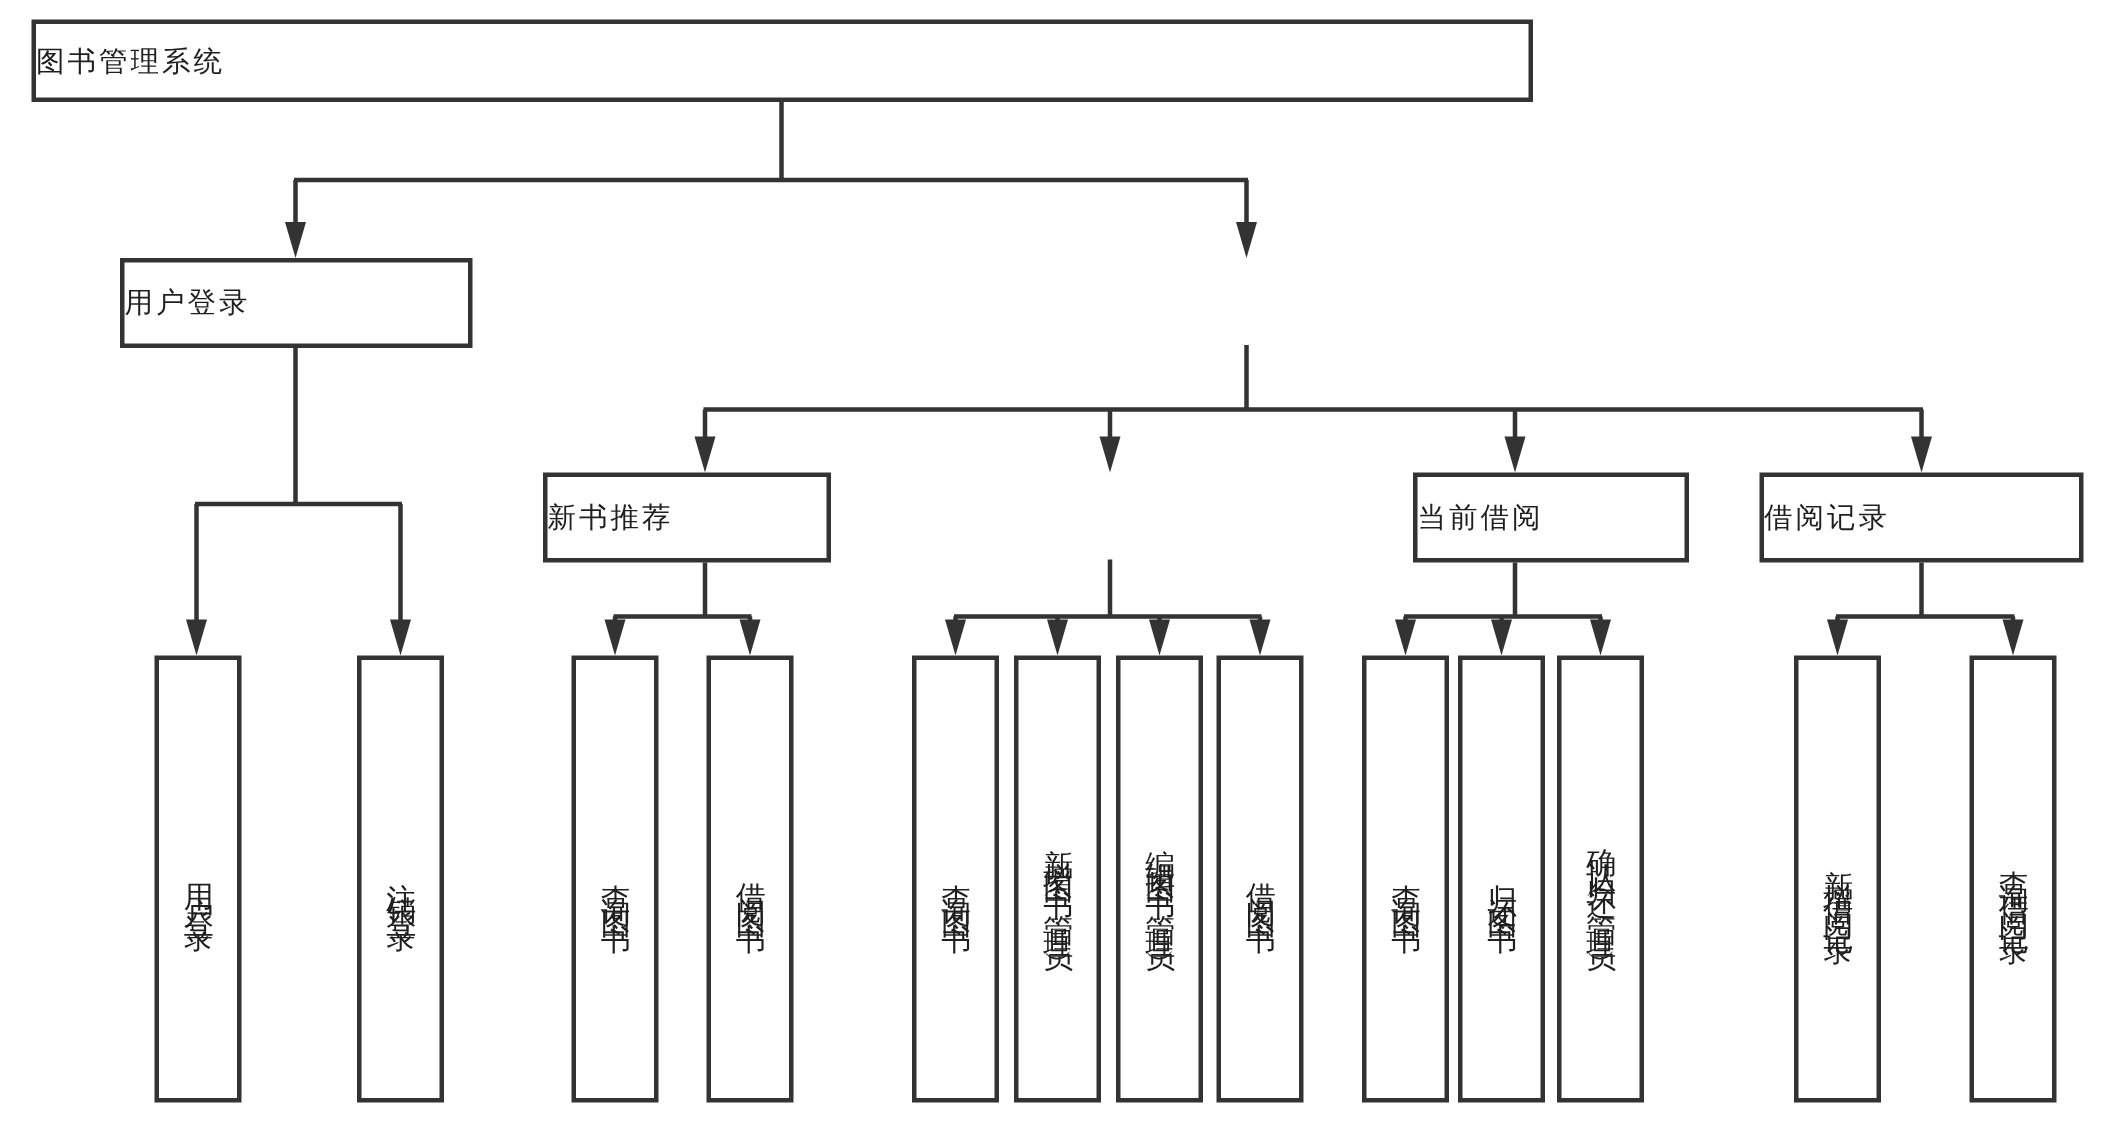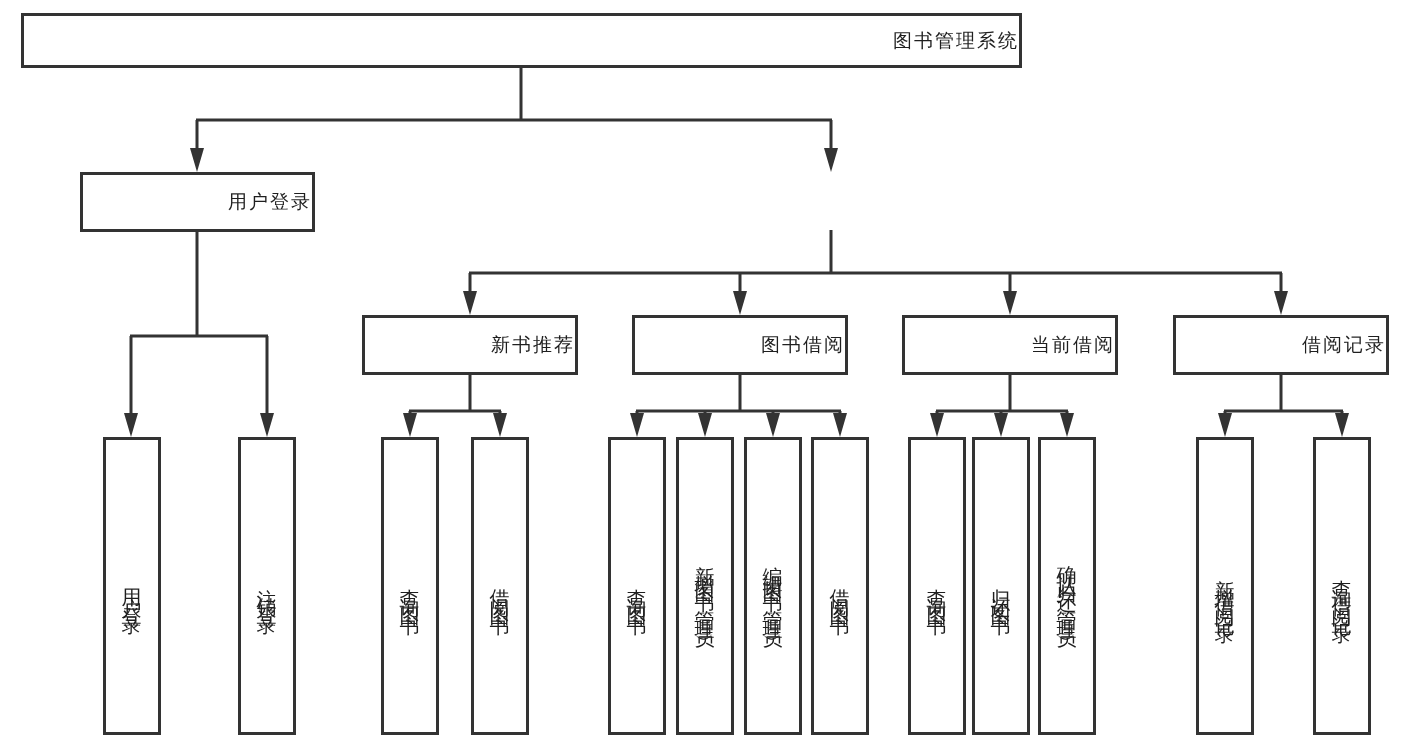--- a/index.html
+++ b/index.html
@@ -17,21 +17,21 @@
     width: 1405px; height: 747px;
     pointer-events: none;
   }
   .hbox {
     position: absolute;
     box-sizing: border-box;
     border: 3px solid #333333;
     background: #ffffff;
     display: flex;
     align-items: center;
-    justify-content: flex-end;
+    justify-content: flex-start;
     color: #1f1f1f;
     font-size: 19px;
     letter-spacing: 2px;
     white-space: nowrap;
   }
   .vbox {
     position: absolute;
     box-sizing: border-box;
     border: 3px solid #333333;
     background: #ffffff;
@@ -49,23 +49,23 @@
     letter-spacing: 9px;
     margin-bottom: -9px;
     color: #1f1f1f;
     white-space: nowrap;
     line-height: 1;
   }
   
   .b-root    { left: 21px;   top: 13px;  width: 1001px; height: 55px; }
   .b-login   { left: 80px;   top: 172px; width: 235px;  height: 60px; }
   .b-mgmt    { left: 713px;  top: 172px; width: 235px;  height: 60px; }
-  .b-rec     { left: 362px;  top: 315px; width: 216px;  height: 60px; }
+  .b-rec     { left: 362px;  top: 315px; width: 192px;  height: 60px; }
   .b-borrow  { left: 632px;  top: 315px; width: 216px;  height: 60px; }
-  .b-current { left: 902px;  top: 315px; width: 216px;  height: 60px; }
+  .b-current { left: 942px;  top: 315px; width: 184px;  height: 60px; }
   .b-record  { left: 1173px; top: 315px; width: 216px;  height: 60px; }
   .l-1  { left: 103px; }
   .l-2  { left: 238px; }
   .l-3  { left: 381px; }
   .l-4  { left: 471px; }
   .l-5  { left: 608px; }
   .l-6  { left: 676px; }
   .l-7  { left: 744px; }
   .l-8  { left: 811px; }
   .l-9  { left: 908px; }
@@ -151,23 +151,20 @@
     <span>图书管理系统</span>
   </div>
 
   <div class="hbox b-login">
     <span>用户登录</span>
   </div>
 
   <div class="hbox b-rec">
     <span>新书推荐</span>
   </div>
-  <div class="hbox b-borrow">
-    <span>图书借阅</span>
-  </div>
   <div class="hbox b-current">
     <span>当前借阅</span>
   </div>
   <div class="hbox b-record">
     <span>借阅记录</span>
   </div>
 
   <div class="vbox l-1">
     <span class="vtext">用户登录</span>
   </div>

